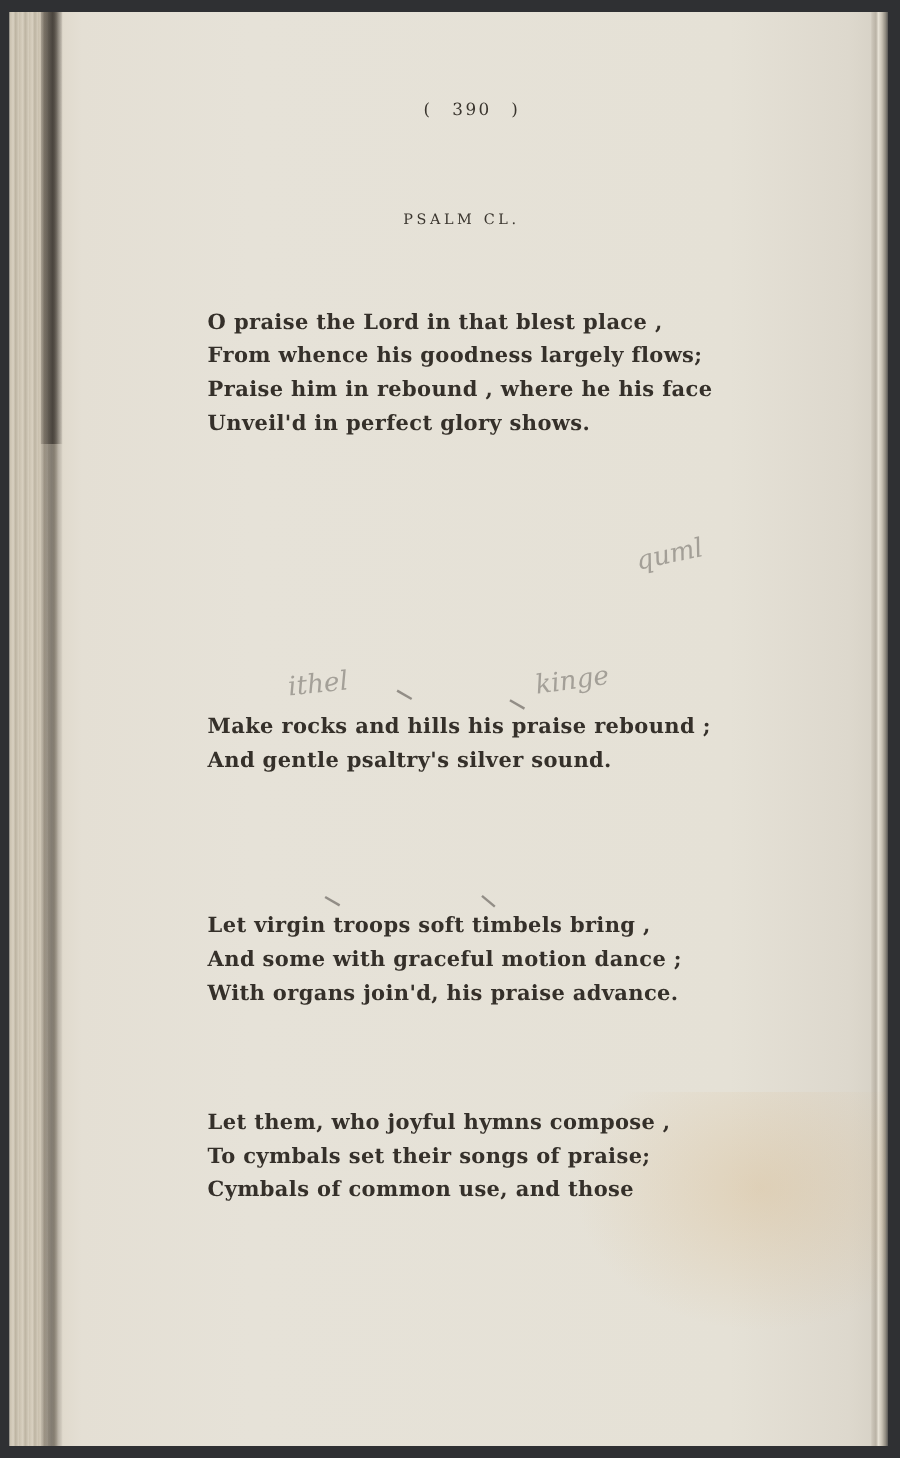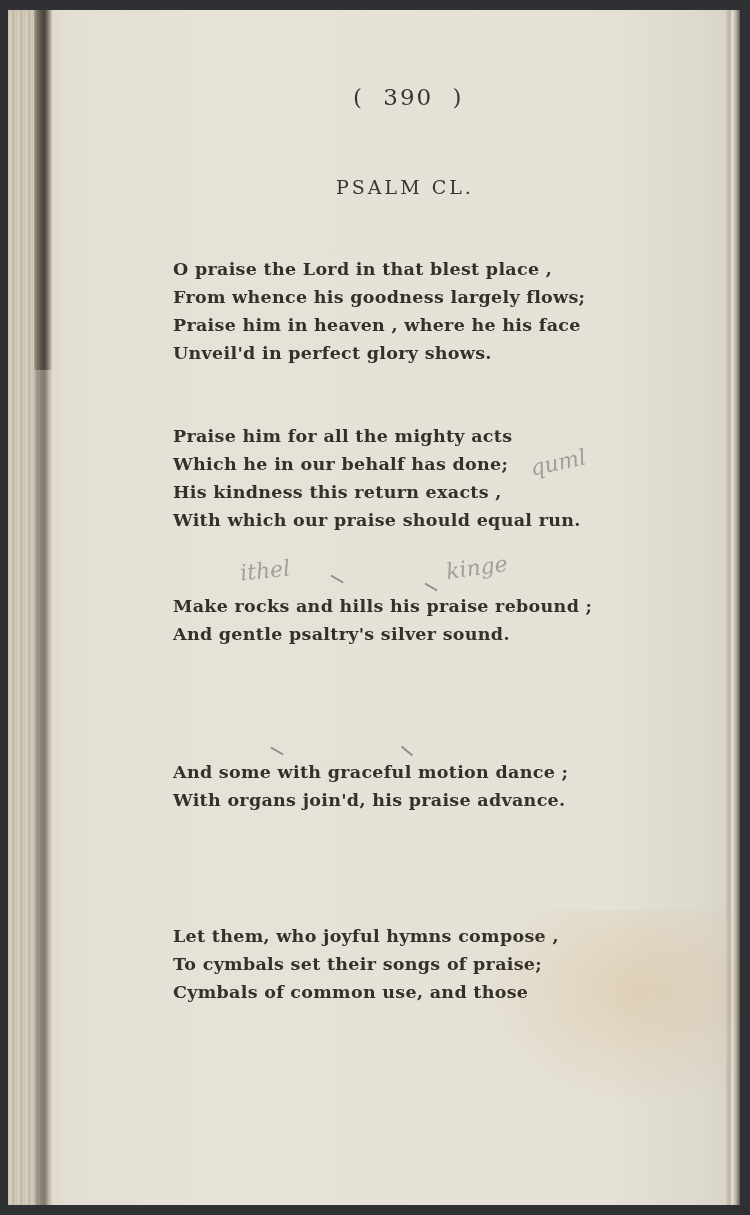--- a/index.html
+++ b/index.html
@@ -57,30 +57,30 @@
       position: absolute;
       left: 0; top: 0;
       width: 100%; height: 100%;
       font-family: "DejaVu Serif", "Liberation Serif", serif;
       color: #2e2a25;
     }
     .page-number {
       position: absolute;
       left: 345px;
       top: 74px;
-      font-size: 23px;
+      font-size: 14px;
       letter-spacing: 2px;
       word-spacing: 10px;
       color: #3a352e;
     }
     .title {
       position: absolute;
       left: 328px;
       top: 166px;
-      font-size: 19px;
+      font-size: 12px;
       letter-spacing: 3px;
       color: #3a352e;
     }
     .stanza {
       position: absolute;
       left: 165px;
       font-size: 17.5px;
       line-height: 28px;
       font-weight: bold;
       letter-spacing: 0.3px;
@@ -116,46 +116,41 @@
     <div class="page-edges-right"></div>
     <div class="foxing"></div>
 
     <div class="content">
       <div class="page-number">( 390 )</div>
       <div class="title">PSALM CL.</div>
 
       <div class="stanza" style="top:245px;">
         <span class="line">O praise the Lord in that blest place ,</span>
         <span class="line">From whence his goodness largely flows;</span>
-        <span class="line">Praise him in heaven , where he his face</span>
+        <span class="line">Praise him in rebound , where he his face</span>
         <span class="line">Unveil'd in perfect glory shows.</span>
       </div>
 
-      <div class="stanza" style="top:412px;">
-        <span class="line">Praise him for all the mighty acts</span>
-        <span class="line">Which he in our behalf has done;</span>
-        <span class="line">His kindness this return exacts ,</span>
-        <span class="line">With which our praise should equal run.</span>
-      </div>
 
       <div class="annotation" style="left:522px; top:440px; transform:rotate(-12deg);">quml</div>
       <div class="annotation" style="left:232px; top:548px; transform:rotate(-6deg);">ithel</div>
       <div class="annotation" style="left:438px; top:545px; transform:rotate(-8deg);">kinge</div>
       <div class="mark" style="left:322px; top:568px;"></div>
       <div class="mark" style="left:416px; top:576px;"></div>
 
       <div class="stanza" style="top:582px;">
         <span class="line">Make rocks and hills his praise rebound ;</span>
         <span class="line">And gentle psaltry's silver sound.</span>
       </div>
 
       <div class="mark" style="left:262px; top:740px;"></div>
       <div class="mark" style="left:392px; top:740px; transform:rotate(40deg);"></div>
 
       <div class="stanza" style="top:748px;">
+        <span class="line">Let virgin troops soft timbels bring ,</span>
         <span class="line">And some with graceful motion dance ;</span>
         <span class="line">With organs join'd, his praise advance.</span>
       </div>
 
       <div class="stanza" style="top:912px;">
         <span class="line">Let them, who joyful hymns compose ,</span>
         <span class="line">To cymbals set their songs of praise;</span>
         <span class="line">Cymbals of common use, and those</span>
       </div>
     </div>

